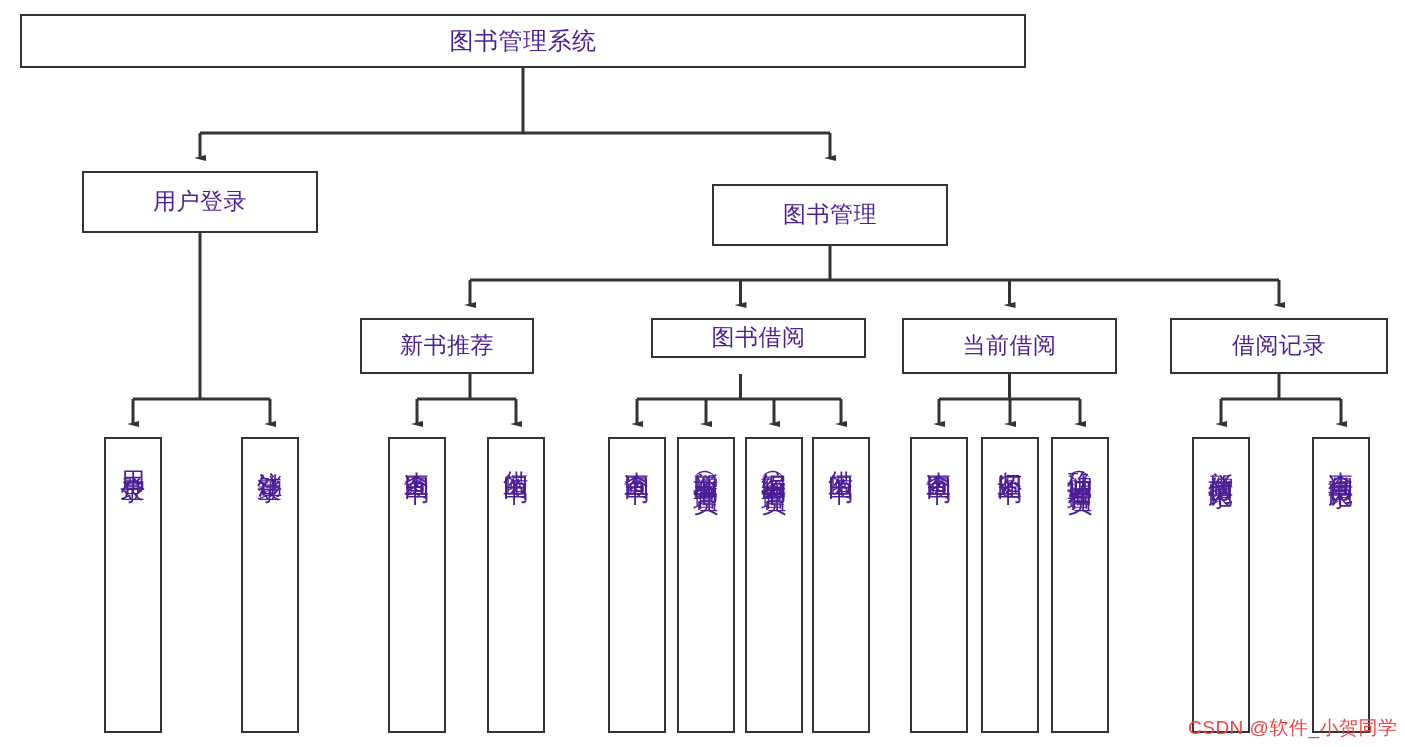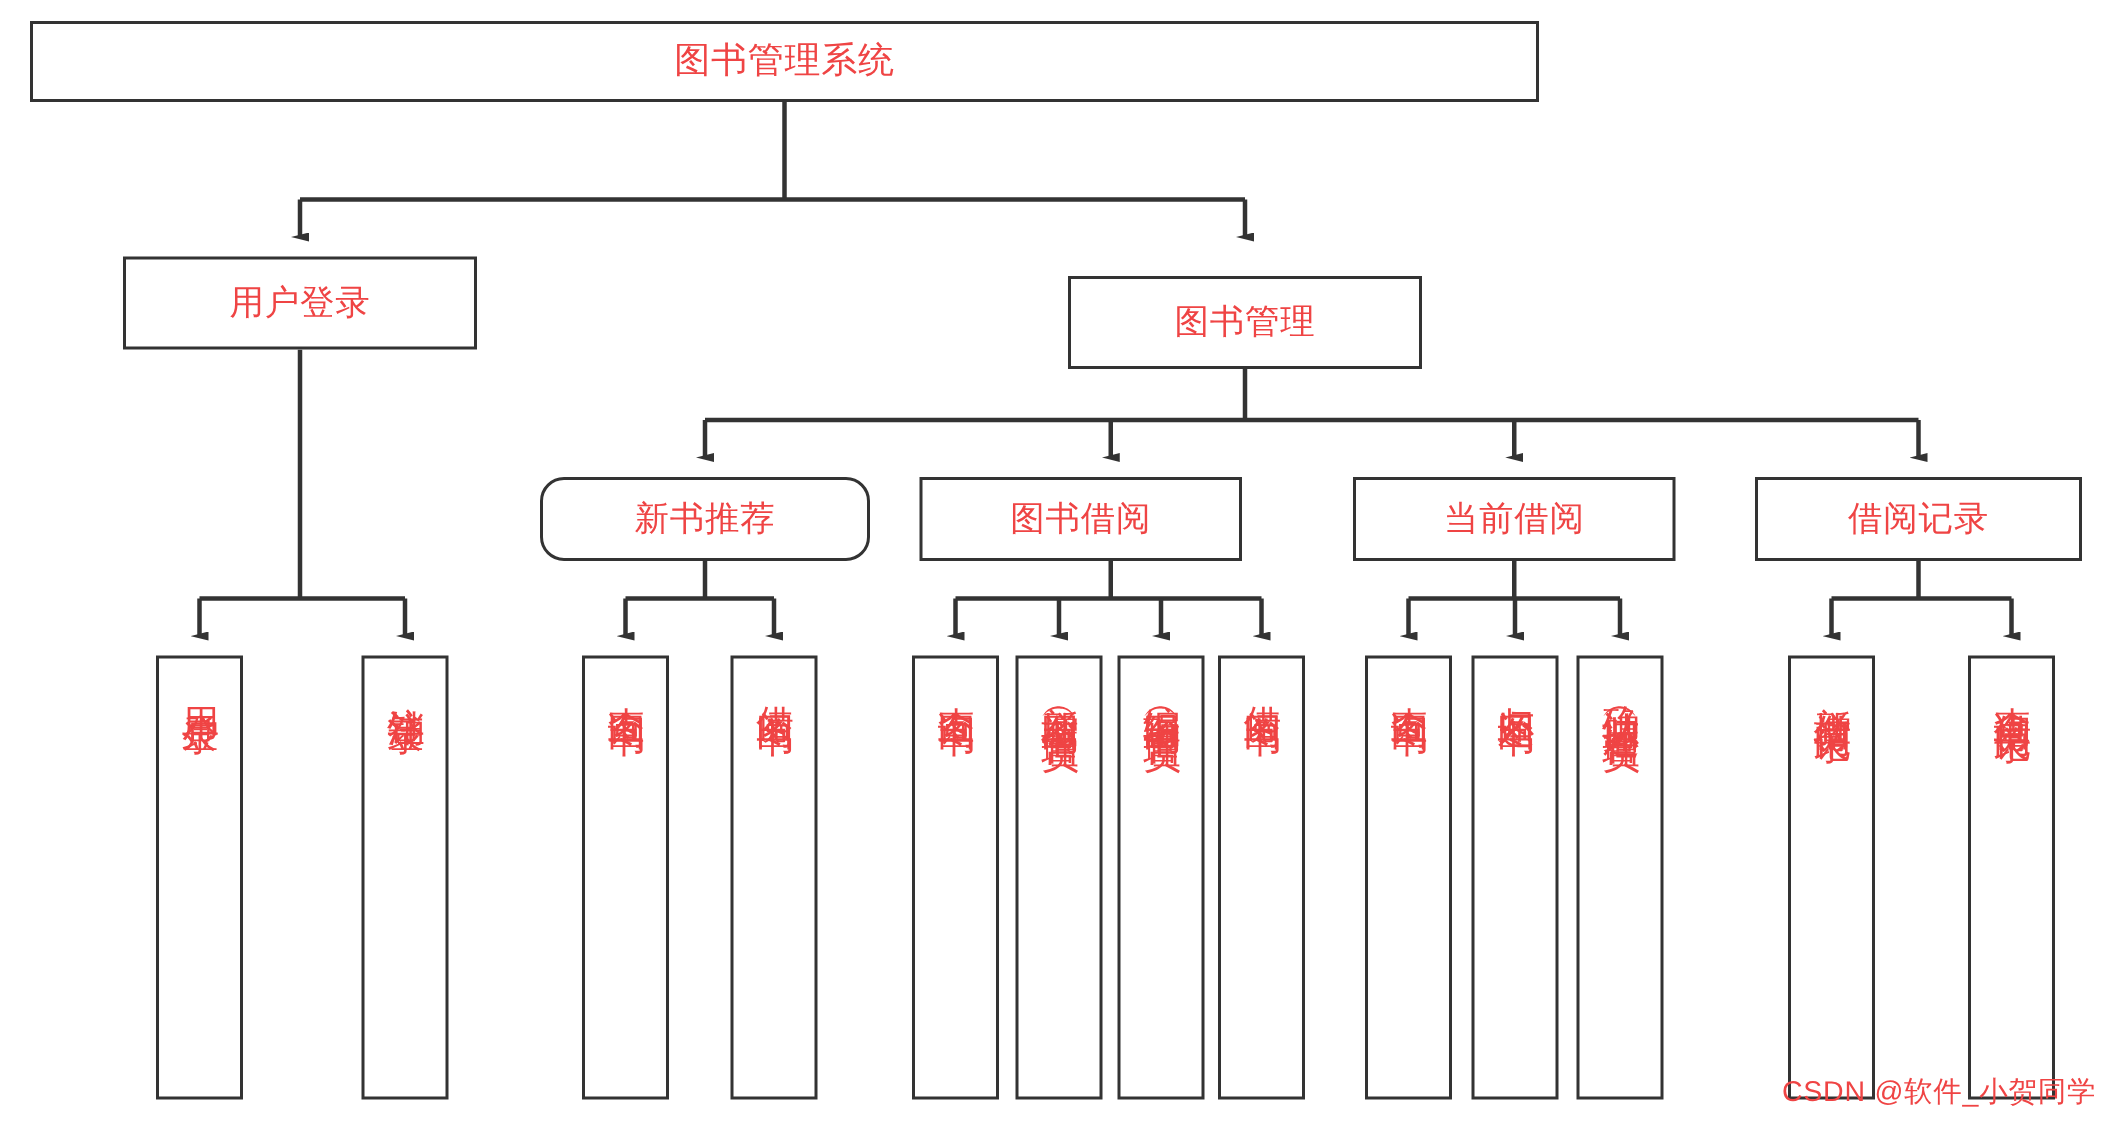--- a/index.html
+++ b/index.html
@@ -26,21 +26,21 @@
     pointer-events: none;
   }
   .node {
     position: absolute;
     box-sizing: border-box;
     background: #ffffff;
     border: 2px solid #333333;
     display: flex;
     align-items: center;
     justify-content: center;
-    color: #ef4444;
+    color: #4c1d95;
   }
   .node-label {
     display: block;
     text-align: center;
     line-height: 1.18;
     letter-spacing: 0.5px;
   }
   
   .node.h .node-label {
     writing-mode: horizontal-tb;
@@ -121,24 +121,24 @@
   <div id="node-layer">
       <div class="node h root" style="left: 20px; top: 14px; width: 1006px; height: 54px;">
         <span class="node-label">图书管理系统</span>
       </div>
       <div class="node h" style="left: 82px; top: 171px; width: 236px; height: 62px;">
         <span class="node-label">用户登录</span>
       </div>
       <div class="node h" style="left: 712px; top: 184px; width: 236px; height: 62px;">
         <span class="node-label">图书管理</span>
       </div>
-      <div class="node h" style="left: 360px; top: 318px; width: 220px; height: 56px; border-radius: 16px;">
+      <div class="node h" style="left: 360px; top: 318px; width: 174px; height: 56px;">
         <span class="node-label">新书推荐</span>
       </div>
-      <div class="node h" style="left: 613px; top: 318px; width: 215px; height: 56px;">
+      <div class="node h" style="left: 651px; top: 318px; width: 215px; height: 40px;">
         <span class="node-label">图书借阅</span>
       </div>
       <div class="node h" style="left: 902px; top: 318px; width: 215px; height: 56px;">
         <span class="node-label">当前借阅</span>
       </div>
       <div class="node h" style="left: 1170px; top: 318px; width: 218px; height: 56px;">
         <span class="node-label">借阅记录</span>
       </div>
       <div class="node v" style="left: 104px; top: 437px; width: 58px; height: 296px;">
         <span class="node-label">用户登录</span>

